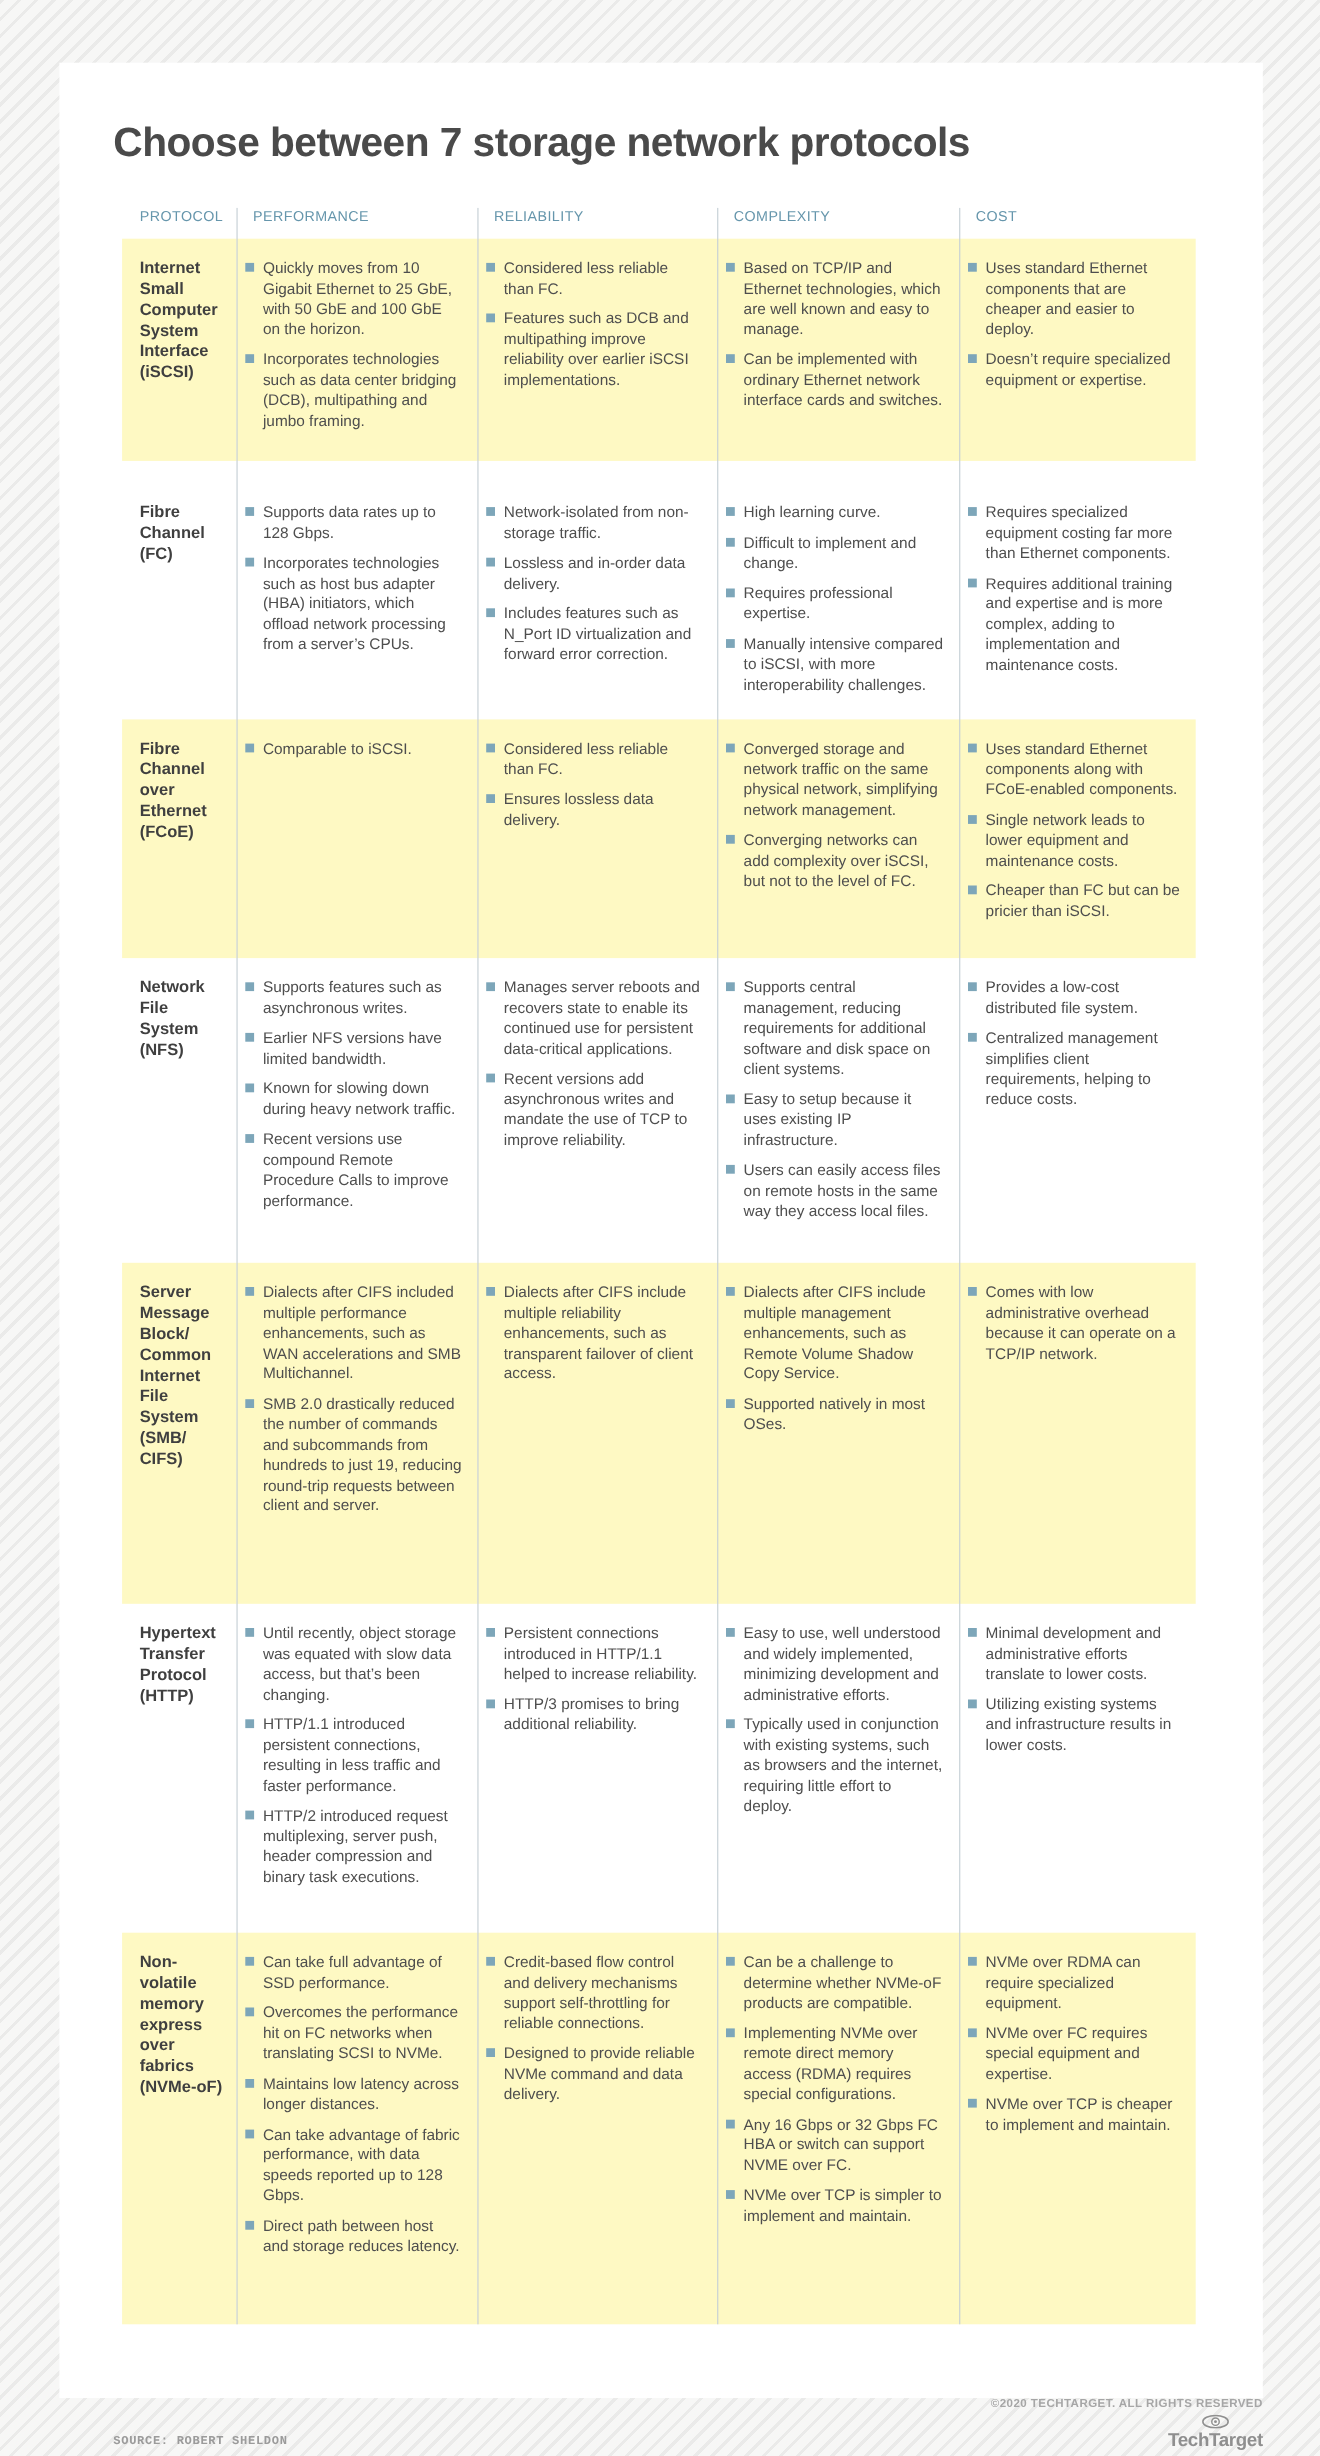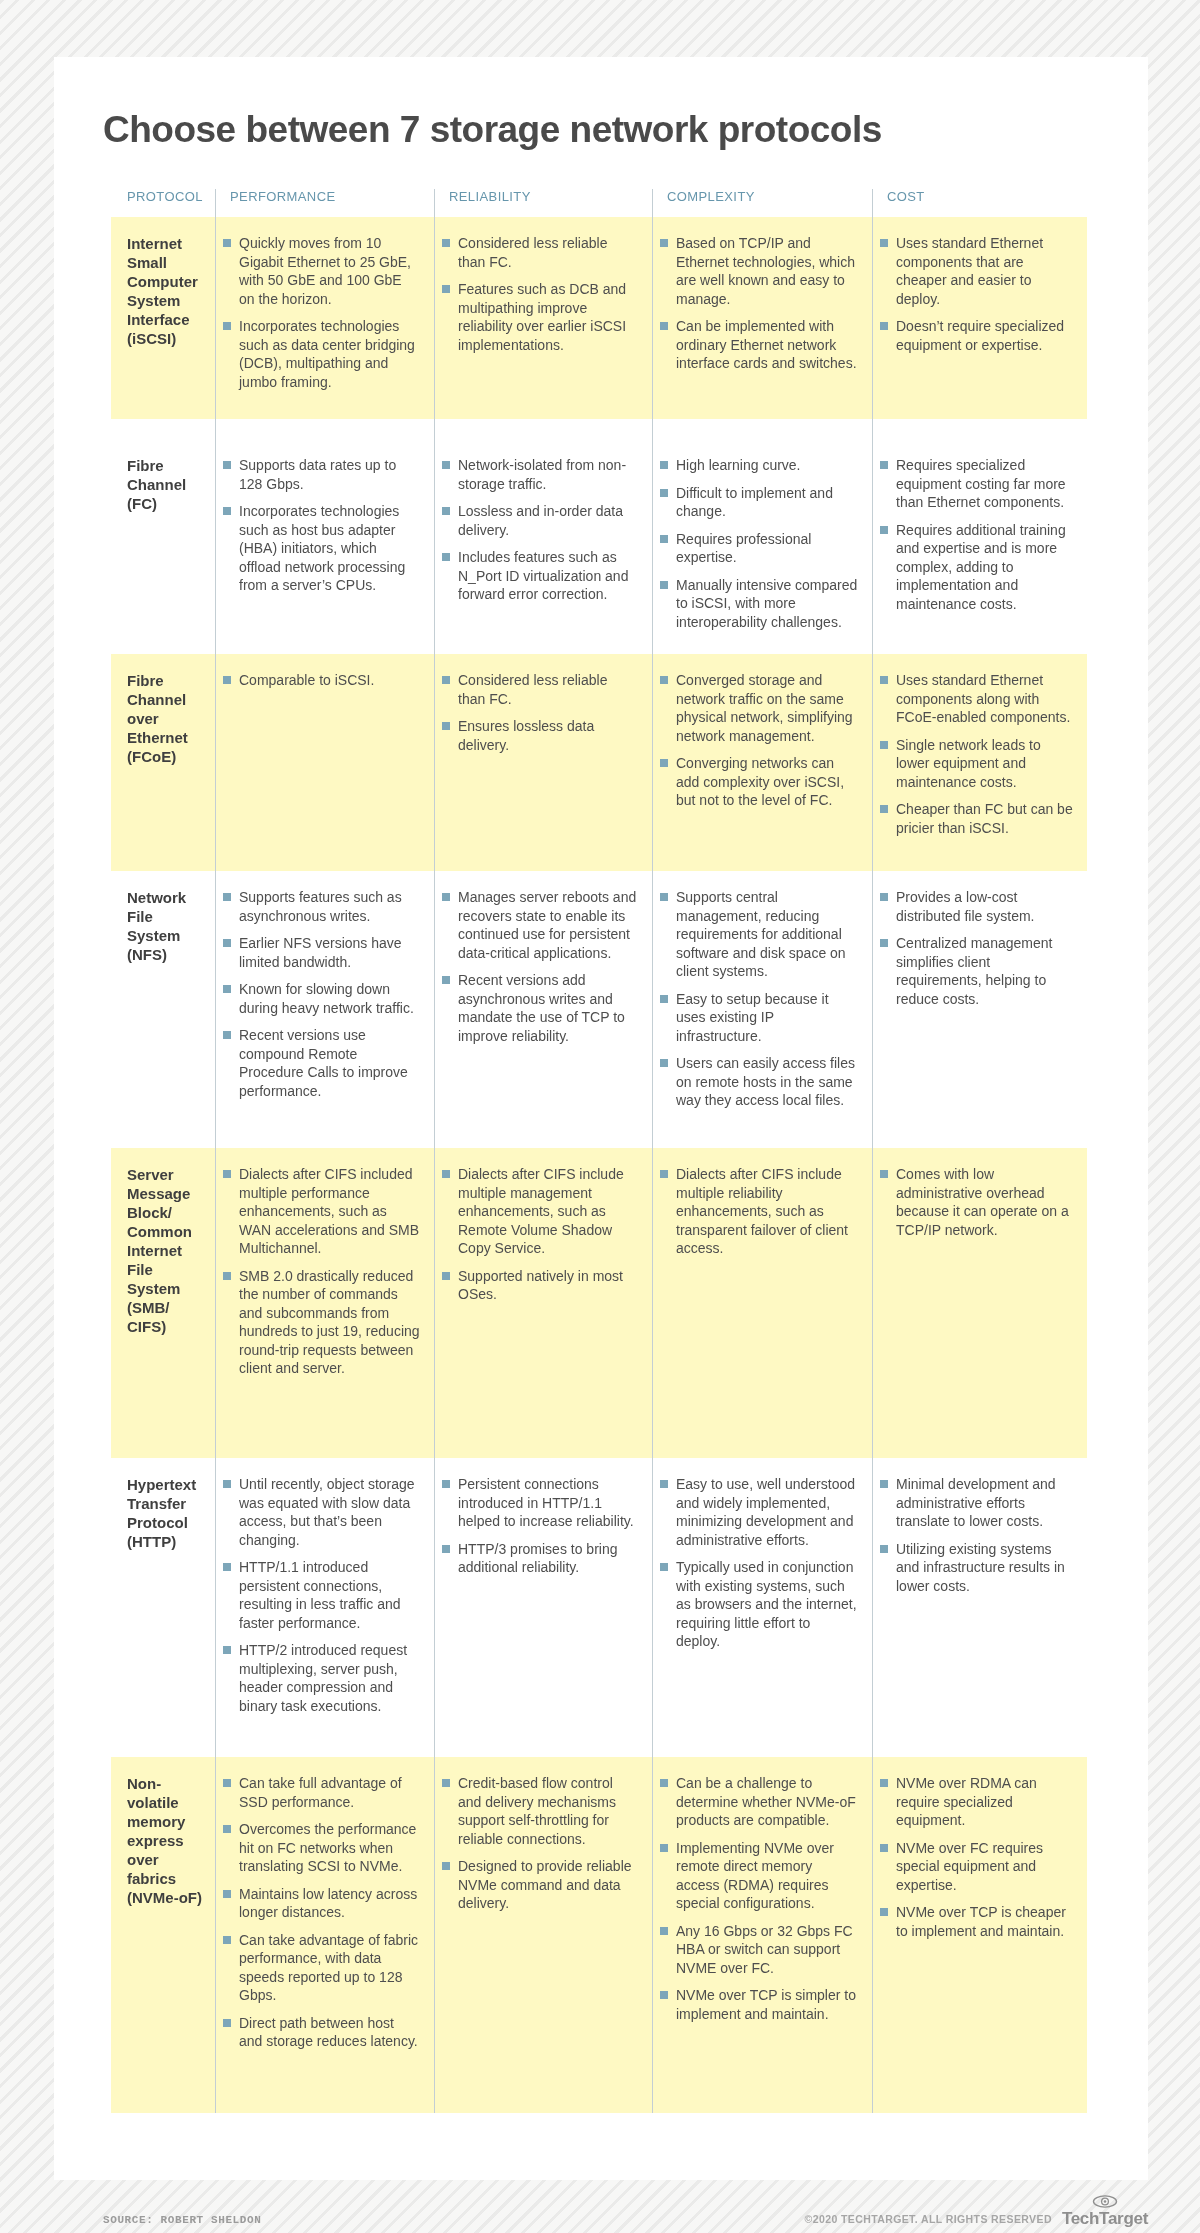--- a/index.html
+++ b/index.html
@@ -73,21 +73,21 @@
 
   .footer {
     position:absolute; left:103px; right:52px; top:2193px; height:36px;
     display:flex; justify-content:space-between; align-items:flex-end;
   }
   .source-credit {
     font-size:11px; font-weight:700; letter-spacing:0.6px; color:#9b9b9b;
     padding-bottom:3px;
     font-family:Liberation Mono, monospace;
   }
-  .footer-right { display:flex; align-items:flex-end; }
+  .footer-right { display:flex; align-items:flex-end;flex-direction:column; }
   .copyright-text {
     font-size:10.5px; font-weight:700; letter-spacing:0.4px; color:#a6a6a6;
     padding-bottom:4px;
   }
   .logo {
     display:flex; flex-direction:column; align-items:center; margin-left:10px;
   }
   .logo-eye { display:block; margin-bottom:1px; }
   .logo-text {
     font-size:17px; font-weight:700; color:#8f8f8f; letter-spacing:-0.3px;
@@ -314,31 +314,31 @@
                 <span class="bullet-text">Dialects after CIFS included multiple performance enhancements, such as WAN accelerations and SMB Multichannel.</span>
               </div>
               <div class="bullet-item">
                 <span class="bullet"></span>
                 <span class="bullet-text">SMB 2.0 drastically reduced the number of commands and subcommands from hundreds to just 19, reducing round-trip requests between client and server.</span>
               </div>
             </div>
             <div class="cell">
               <div class="bullet-item">
                 <span class="bullet"></span>
+                <span class="bullet-text">Dialects after CIFS include multiple reliability enhancements, such as transparent failover of client access.</span>
+              </div>
+            </div>
+            <div class="cell">
+              <div class="bullet-item">
+                <span class="bullet"></span>
                 <span class="bullet-text">Dialects after CIFS include multiple management enhancements, such as Remote Volume Shadow Copy Service.</span>
               </div>
               <div class="bullet-item">
                 <span class="bullet"></span>
                 <span class="bullet-text">Supported natively in most OSes.</span>
-              </div>
-            </div>
-            <div class="cell">
-              <div class="bullet-item">
-                <span class="bullet"></span>
-                <span class="bullet-text">Dialects after CIFS include multiple reliability enhancements, such as transparent failover of client access.</span>
               </div>
             </div>
             <div class="cell">
               <div class="bullet-item">
                 <span class="bullet"></span>
                 <span class="bullet-text">Comes with low administrative overhead because it can operate on a TCP/IP network.</span>
               </div>
             </div>
           </div>
           <div class="row grid-cols">

